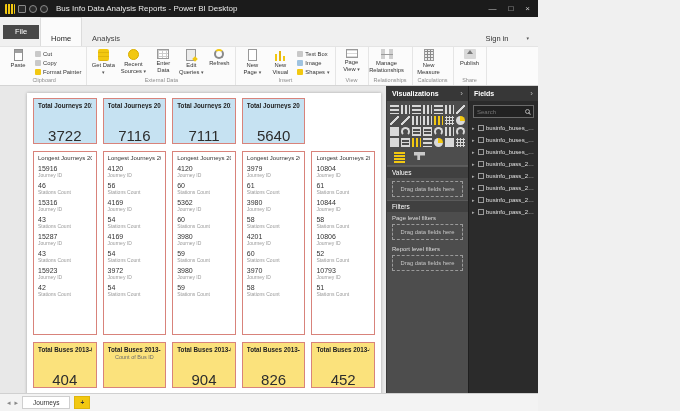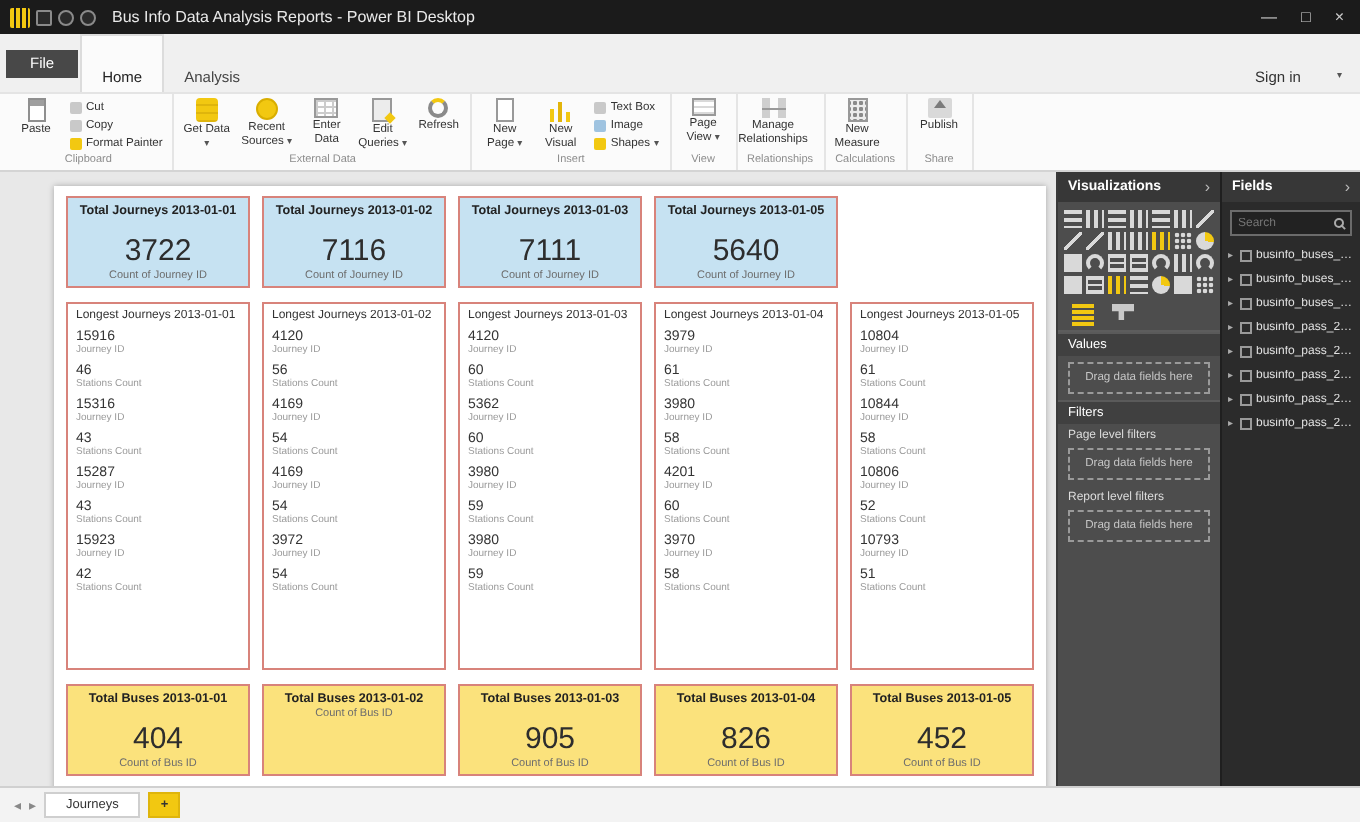--- a/index.html
+++ b/index.html
@@ -1,18 +1,18 @@
 <!DOCTYPE html>
 <html><head>
 <meta charset="utf-8">
 <style>
   *{margin:0;padding:0;box-sizing:border-box}
   html,body{width:680px;height:411px;overflow:hidden}
   body{font-family:"Liberation Sans","DejaVu Sans",sans-serif;background:#f0f0f0;color:#333}
-  .app{width:680px;height:411px;display:flex;flex-direction:column;font-size:7px}
+  .app{width:538px;height:411px;display:flex;flex-direction:column;font-size:7px}
 
   
   .titlebar{flex:0 0 17px;background:#1b1b1b;color:#ddd;display:flex;align-items:center;justify-content:space-between;padding:0 5px}
   .tb-left{display:flex;align-items:center;gap:3px}
   .appicon{width:10px;height:10px;background:#f2c811;border-radius:1px;background-image:linear-gradient(90deg,transparent 0 2px,#1b1b1b 2px 3px,transparent 3px 5px,#1b1b1b 5px 6px,transparent 6px 8px,#1b1b1b 8px 9px,transparent 9px)}
   .qa{width:8px;height:8px;border:1px solid #8a8a8a;border-radius:1px;background:#2a2a2a}
   .qa.rnd{border-radius:50%}
   .tb-title{font-size:8px;color:#eaeaea;margin-left:5px;white-space:nowrap}
   .tb-right{display:flex;gap:12px;font-size:8px;color:#ccc;padding-right:3px}
 
@@ -56,21 +56,21 @@
   .main{flex:1;display:flex;min-height:0}
   .canvas{flex:1;background:#e8e8e8;padding:7px 5px 6px 27px;min-width:0}
   .page{background:#fff;height:308px;box-shadow:0 0 3px rgba(0,0,0,.28);padding:5px 6px}
   .crow{display:grid;grid-template-columns:repeat(5,1fr);gap:6px}
   .crow + .crow{margin-top:7px}
   .card{border:1px solid #d8837b;padding:3px 4px;overflow:hidden}
   .card.blue{background:#c6e2f2;height:46px}
   .card.white{background:#fff;height:184px}
   .card.yellow{background:#fbe27c;height:46px}
   .c-title{font-size:6.3px;font-weight:bold;color:#222;text-align:center;white-space:nowrap;overflow:hidden}
-  .c-value{font-size:15px;color:#2d2d2d;text-align:center;margin-top:8px}
+  .c-value{font-size:15px;color:#2d2d2d;text-align:center;margin-top:18px}
   .c-label{font-size:5.5px;color:#6d6d6d;text-align:center;margin-top:1px}
   .c-title2{font-size:6px;color:#333;margin-bottom:4px;white-space:nowrap;overflow:hidden}
   .mrow{margin-bottom:4px}
   .m-v{font-size:7px;color:#333}
   .m-l{font-size:5px;color:#9a9a9a}
 
   
   .vpanel{flex:0 0 82px;background:#4d4d4d;border-left:1px solid #3a3a3a;display:flex;flex-direction:column;overflow:hidden}
   .phead{flex:0 0 15px;background:#373737;color:#fff;font-size:7px;font-weight:bold;display:flex;align-items:center;justify-content:space-between;padding:0 5px}
   .phead .chev{font-weight:normal;color:#bbb;font-size:8px}
@@ -474,21 +474,21 @@
             <div class="c-title">Total Buses 2013-01-01</div>
             <div class="c-value">404</div>
             <div class="c-label">Count of Bus ID</div>
           </div>
           <div class="card yellow">
             <div class="c-title">Total Buses 2013-01-02</div>
             <div class="c-label">Count of Bus ID</div>
           </div>
           <div class="card yellow">
             <div class="c-title">Total Buses 2013-01-03</div>
-            <div class="c-value">905</div>
+            <div class="c-value">904</div>
             <div class="c-label">Count of Bus ID</div>
           </div>
           <div class="card yellow">
             <div class="c-title">Total Buses 2013-01-04</div>
             <div class="c-value">826</div>
             <div class="c-label">Count of Bus ID</div>
           </div>
           <div class="card yellow">
             <div class="c-title">Total Buses 2013-01-05</div>
             <div class="c-value">452</div>

